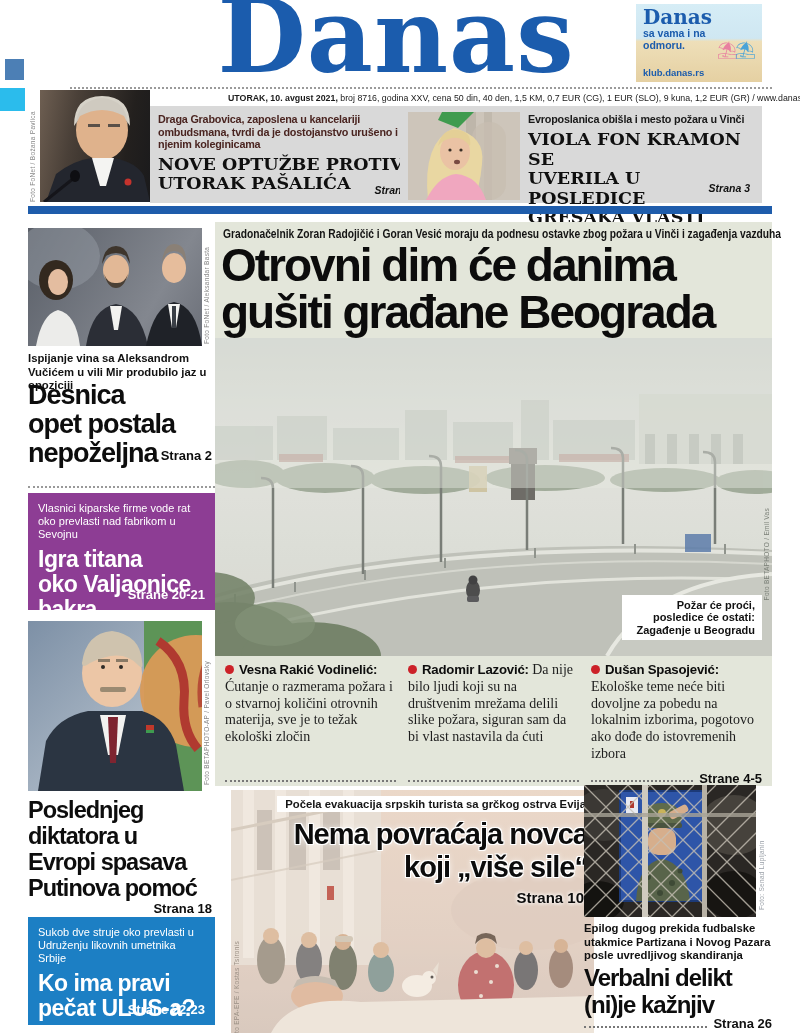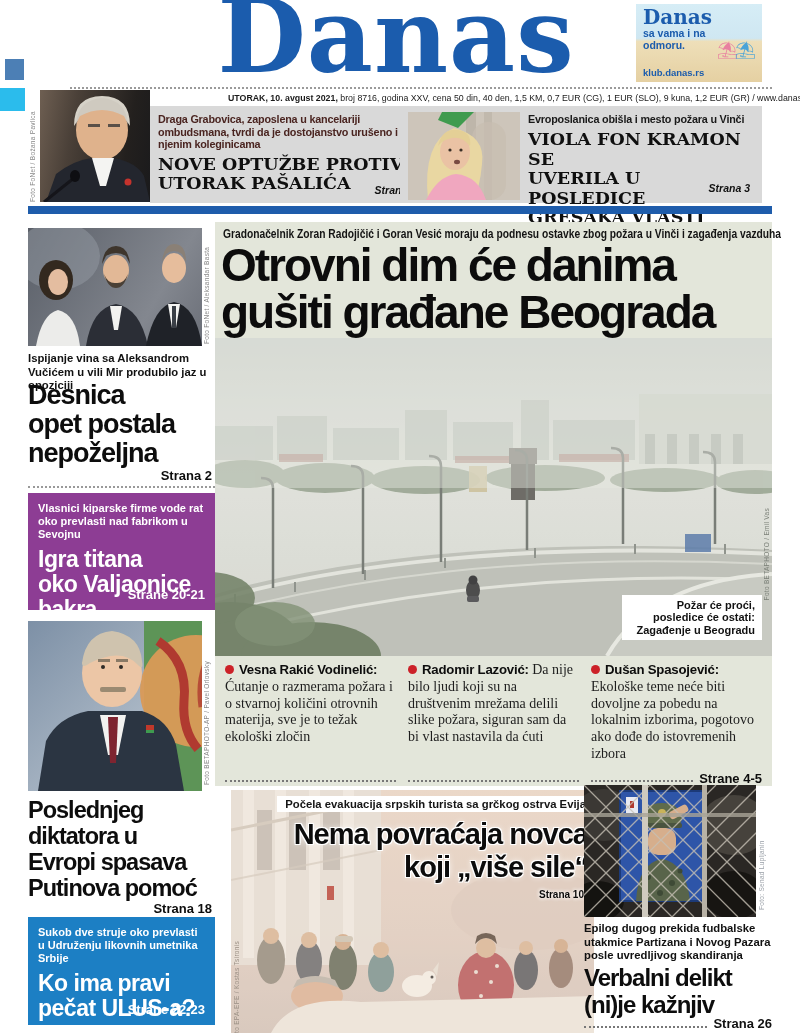--- a/index.html
+++ b/index.html
@@ -38,21 +38,21 @@
   
   .ph-three{left:28px;top:228px;width:174px;height:118px;background:linear-gradient(120deg,#5a5f68,#83878f 70%,#6b6f78);}
   .lc-kicker{position:absolute;left:28px;top:352px;width:184px;font-size:11.3px;font-weight:bold;line-height:13.5px;}
   .lc-head{position:absolute;left:28px;width:186px;font-weight:bold;color:#0d0d0d;letter-spacing:-1px;}
   .head1{top:381px;font-size:27px;line-height:29px;}
   .pg-right{position:absolute;width:184px;text-align:right;font-size:13px;font-weight:bold;color:#0d0d0d;}
   .dotted-div{position:absolute;left:28px;width:187px;border-top:2px dotted #999;}
   .colorbox{position:absolute;left:28px;width:187px;box-sizing:border-box;padding:9px 10px;color:#fff;}
   .purple{top:493px;height:117px;background:#8d3d94;}
   .bluebox{top:917px;height:108px;background:#1c7fc4;}
-  .cb-kicker{font-size:11px;font-weight:bold;line-height:13px;}
+  .cb-kicker{font-size:11px;font-weight:normal;line-height:13px;}
   .cb-head{font-size:23px;line-height:25px;font-weight:bold;letter-spacing:-0.5px;margin-top:6px;}
   .cb-page{position:absolute;right:10px;bottom:8px;font-size:13px;font-weight:bold;}
   .ph-luka{left:28px;top:621px;width:174px;height:170px;background:linear-gradient(135deg,#7d90a6,#a9b6c4 60%,#93a4b8);}
   .head2{top:797px;font-size:23.5px;line-height:26px;}
   
   .main-block{position:absolute;left:215px;top:222px;width:557px;height:564px;background:#e3e6da;}
   .main-kicker{position:absolute;left:8px;top:5px;font-size:12.5px;font-weight:bold;white-space:nowrap;
     transform:scaleX(.82);transform-origin:0 50%;color:#141414;}
   .main-head{position:absolute;left:6px;top:20px;width:548px;font-size:46px;line-height:47px;
     font-weight:bold;letter-spacing:-2px;color:#0c0c0c;}
@@ -69,21 +69,21 @@
   .leader{flex:1;border-bottom:2px dotted #777;margin-bottom:4px;}
   .bullets-page{font-size:13px;font-weight:bold;margin-left:6px;color:#0d0d0d;text-align:right;}
   
   .bm-block{position:absolute;left:231px;top:790px;width:363px;height:261px;overflow:hidden;
     background:linear-gradient(180deg,#ead8ca 0%,#e0cfc4 55%,#cfc2ba 100%);}
   .bm-kickerstrip{position:absolute;top:6px;right:0;background:#fff;padding:2px 8px;
     font-size:11.3px;font-weight:bold;color:#151515;}
   .bm-head{position:absolute;top:28px;right:6px;width:350px;text-align:right;font-size:29px;line-height:33px;
     font-weight:bold;letter-spacing:-1px;color:#0c0c0c;
     text-shadow:-1px -1px 0 #fff,1px -1px 0 #fff,-1px 1px 0 #fff,1px 1px 0 #fff,0 0 6px #fff;}
-  .bm-page{position:absolute;top:99px;right:10px;font-size:10px;font-weight:bold;color:#0c0c0c;
+  .bm-page{position:absolute;top:99px;right:10px;font-size:15px;font-weight:bold;color:#0c0c0c;
     text-shadow:0 0 4px #fff,0 0 4px #fff;}
   
   .ph-mladic{left:584px;top:785px;width:172px;height:132px;background:#2a2724;}
   .br-kicker{position:absolute;left:584px;top:922px;width:187px;font-size:11.3px;font-weight:bold;line-height:13.5px;}
   .br-head{position:absolute;left:584px;top:964px;width:188px;font-size:24px;line-height:27px;
     font-weight:bold;letter-spacing:-1px;color:#0d0d0d;}
   .br-foot{position:absolute;left:584px;top:1016px;width:188px;display:flex;align-items:flex-end;}
   .br-foot .leader{margin-bottom:3px;}
   .br-page{font-size:13px;font-weight:bold;margin-left:6px;}
 </style>
@@ -179,21 +179,21 @@
     </svg>
   </div>
   <span class="vcredit" style="left:203px;top:230px;height:114px;">Foto FoNet / Aleksandar Basta</span>
 
   <div class="lc-kicker">Ispijanje vina sa Aleksandrom Vučićem u vili Mir produbilo jaz u opoziciji</div>
   <div class="lc-head head1">
     <div>Desnica</div>
     <div>opet postala</div>
     <div>nepoželjna</div>
   </div>
-  <span class="pg-right" style="left:28px;top:468px;">Strana 2</span>
+  <span class="pg-right" style="left:28px;top:448px;">Strana 2</span>
   <div class="dotted-div" style="top:486px;"></div>
 
   <div class="colorbox purple">
     <div class="cb-kicker">Vlasnici kiparske firme vode rat oko prevlasti nad fabrikom u Sevojnu</div>
     <div class="cb-head">
       <div>Igra titana</div>
       <div>oko Valjaonice</div>
       <div>bakra</div>
     </div>
     <span class="cb-page">Strane 20-21</span>

